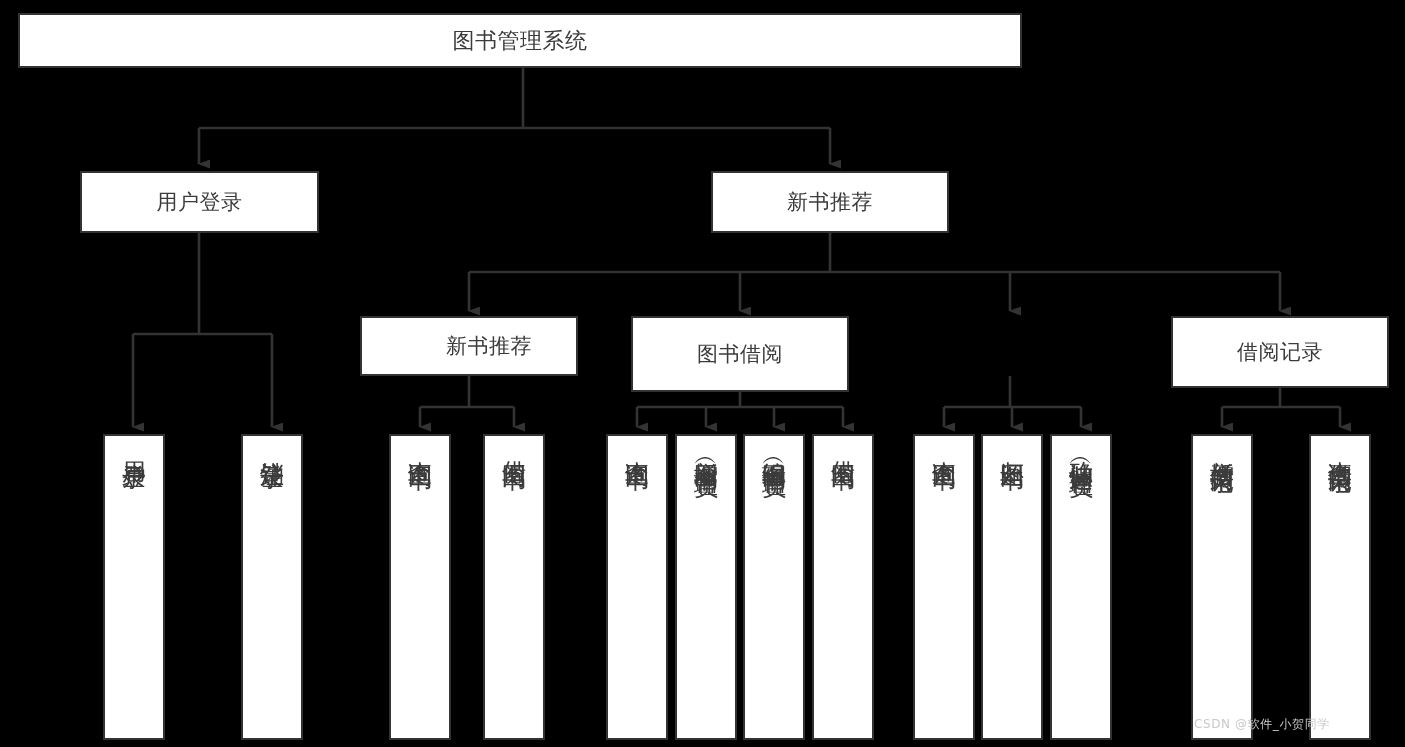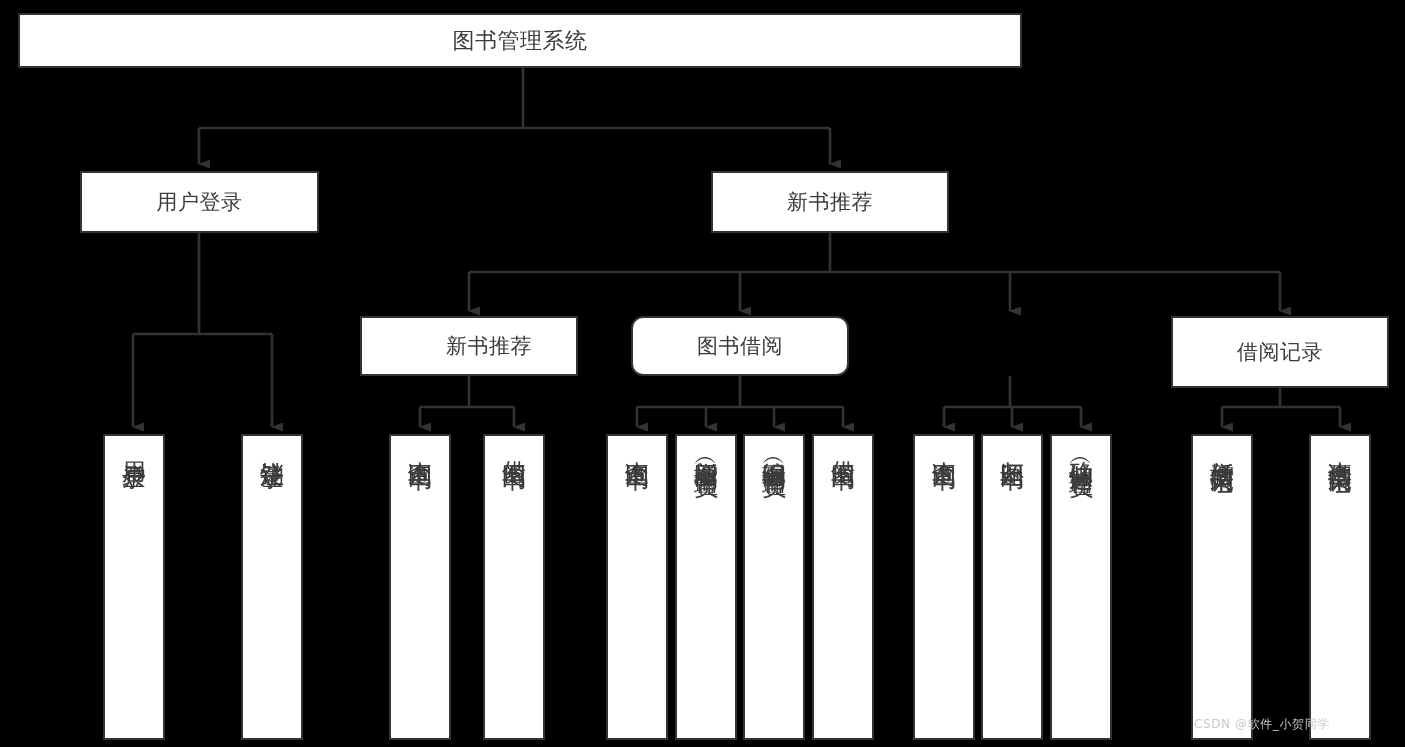--- a/index.html
+++ b/index.html
@@ -133,21 +133,21 @@
   <div class="node horiz" style="left:80px; top:171px; width:239px; height:62px;">
     <span class="label">用户登录</span>
   </div>
   <div class="node horiz" style="left:711px; top:171px; width:238px; height:62px;">
     <span class="label">新书推荐</span>
   </div>
 
   <div class="node horiz" style="left:360px; top:316px; width:218px; height:60px;padding-left:40px;">
     <span class="label">新书推荐</span>
   </div>
-  <div class="node horiz" style="left:631px; top:316px; width:218px; height:60px;border-radius:12px;">
+  <div class="node horiz" style="left:631px; top:316px; width:218px; height:76px;">
     <span class="label">图书借阅</span>
   </div>
   <div class="node horiz" style="left:1171px; top:316px; width:218px; height:72px;">
     <span class="label">借阅记录</span>
   </div>
 
   <div class="node vert" style="left:103px; top:434px; width:62px; height:306px;">
     <span class="label">用户登录</span>
   </div>
   <div class="node vert" style="left:241px; top:434px; width:62px; height:306px;">

